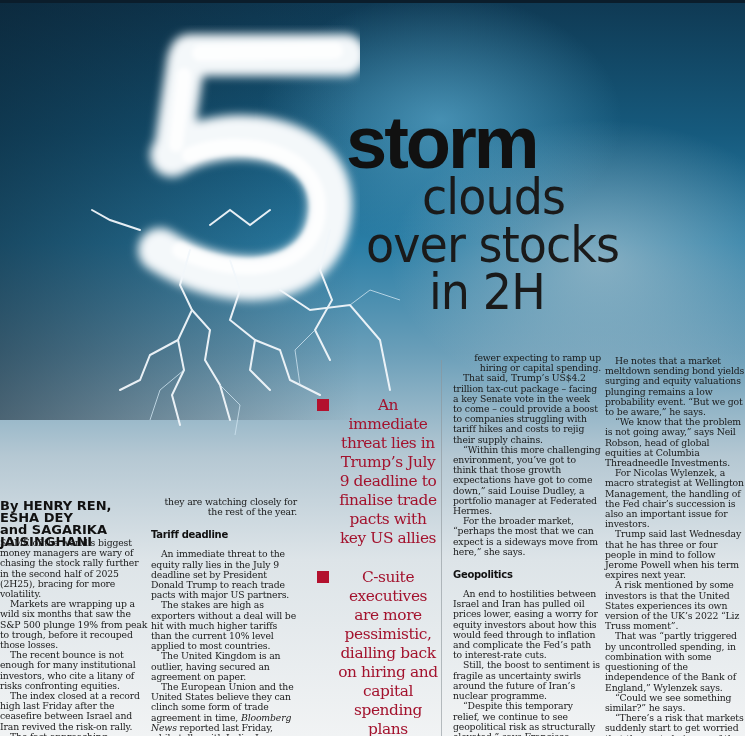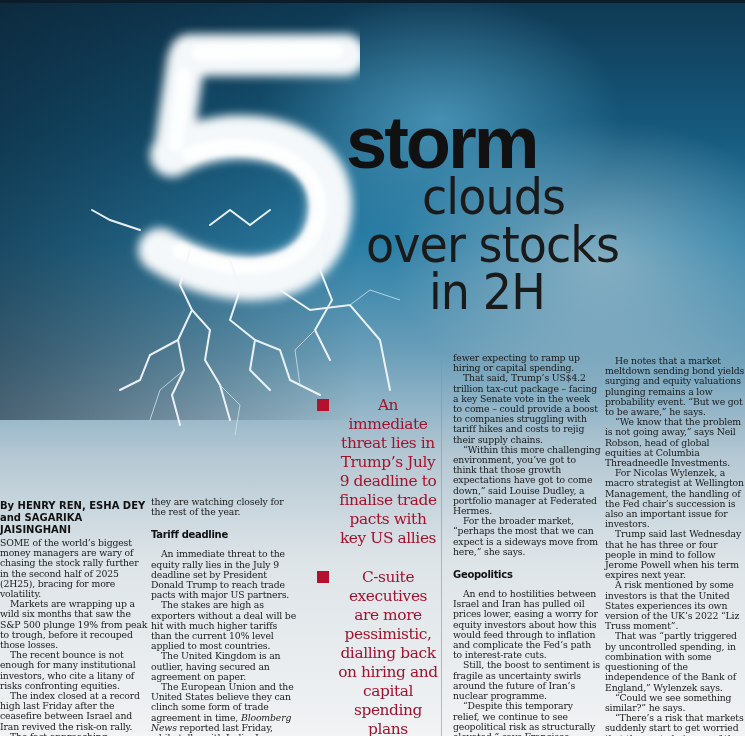--- a/index.html
+++ b/index.html
@@ -26,28 +26,28 @@
 
   .headline { position:absolute; color:#111; font-family:"Liberation Sans", sans-serif; line-height:1; }
   .h-storm { left:346px; top:106px; font-size:74px; font-weight:bold; letter-spacing:-3px; }
   .h-light { font-weight:normal; font-family:"DejaVu Sans", sans-serif; color:#1a1a1a; font-size:50px; letter-spacing:-1px; transform:scaleX(0.92); transform-origin:left top; }
   .h-clouds { left:422px; top:172px; }
   .h-over   { left:366px; top:220px; }
   .h-in2h   { left:429px; top:267px; }
 
   .byline {
     position:absolute; left:0; top:500px; width:146px;
-    font-family:"DejaVu Sans", sans-serif; font-weight:bold; font-size:10px; line-height:12px; color:#111;
+    font-family:"DejaVu Sans", sans-serif; font-weight:bold; font-size:13px; line-height:12px; color:#111;
   }
   .col {
     position:absolute; font-size:9.3px; line-height:10.2px; color:#1a1a1a; letter-spacing:-0.15px;
   }
   .col p { margin:0; text-indent:10px; }
   .col p.first { text-indent:0; }
-  .col p.noindent { text-indent:0; }
+  .col p.noindent { text-indent:0;text-align:right; }
   .col h3 {
     font-family:"DejaVu Sans", sans-serif; font-weight:bold; font-size:10px; letter-spacing:-0.3px;
     margin:12px 0 8px 0; line-height:12px; color:#111;
   }
   .c1 { left:0; top:538px; width:148px; }
   .c2 { left:151px; top:497px; width:146px; }
   .c4 { left:453px; top:353px; width:148px; }
   .c5 { left:605px; top:356px; width:140px; }
 
   .pull {

